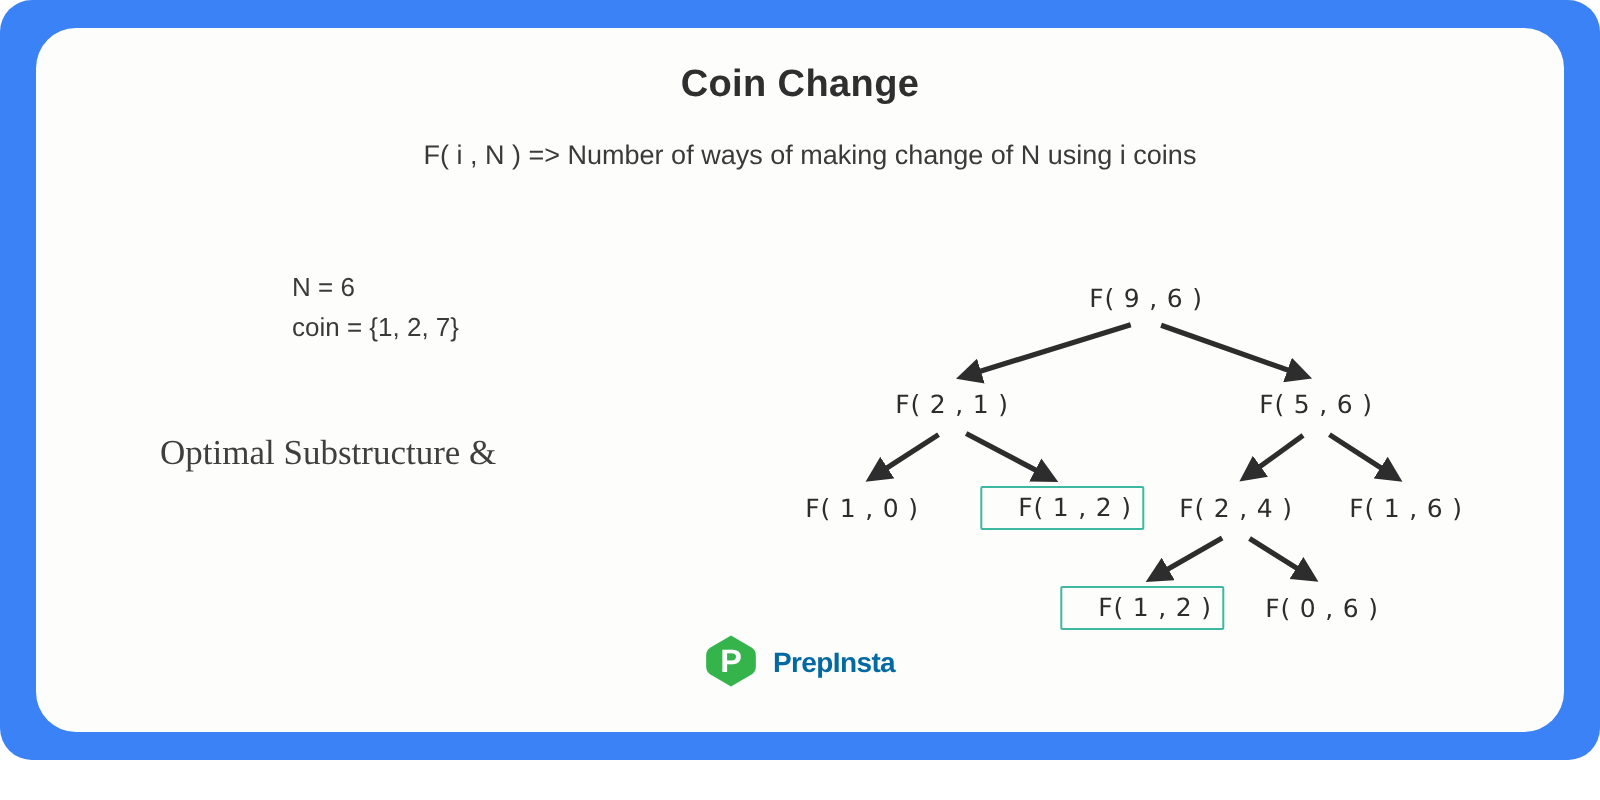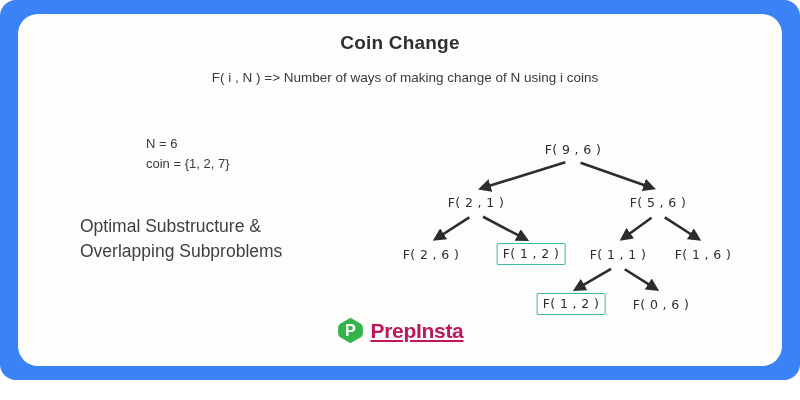--- a/index.html
+++ b/index.html
@@ -42,74 +42,74 @@
   
   #params {
     position:absolute; left:128px; top:120px;
     font-size:13px; color:#3a3a3a; line-height:1.55;
   }
   #concept {
     position:absolute; left:62px; top:200px;
     width:300px;
     font-size:17.5px; color:#3f3f3f;
     line-height:1.42;
+    font-family:Liberation Serif, serif;
   }
 
   
   #tree {
     position:absolute;
     left:355px; top:110px;
     width:410px; height:210px;
   }
   #tree svg { position:absolute; left:0; top:0; }
   .node {
     position:absolute;
     font-family:"DejaVu Sans", sans-serif;
     font-size:12.5px;
     color:#2d2d2d;
     white-space:nowrap;
     transform:translate(-50%, -50%);
     letter-spacing:.4px;
   }
   .node.boxed {
     border:1.6px solid #3cb9a0;
-    padding:2px 5px 3px 5px;
+    padding:2px 5px 3px 18px;
     border-radius:1px;
     background:#fdfdfc;
   }
 
   
   #logo {
     position:absolute; left:0; right:0; bottom:22px;
     display:flex; align-items:center; justify-content:center;
     gap:7px;
   }
   #logo-mark { width:27px; height:27px; display:block; }
   #logo-text {
-    font-size:21px; font-weight:bold;
-    color:#be185d; letter-spacing:-.3px;text-decoration:underline;
+    font-size:14px; font-weight:bold;
+    color:#0369a1; letter-spacing:-.3px;
   }
 </style>
 </head>
 <body>
 
 <div id="frame" style="background: rgb(59, 130, 246);">
   <div id="card" style="background: rgb(253, 253, 252);">
 
     <div id="title">Coin Change</div>
     <div id="subtitle">F( i , N ) =&gt; Number of ways of making change of N using i coins</div>
 
     <div id="params">
       <div>N = 6</div>
       <div>coin = {1, 2, 7}</div>
     </div>
 
     <div id="concept">
       <div>Optimal Substructure &amp;</div>
-      <div>Overlapping Subproblems</div>
     </div>
 
     <div id="tree">
       <svg id="tree-edges" width="410" height="210">
           <defs>
             <marker id="ah" viewBox="0 0 10 10" refX="7" refY="5" markerWidth="5" markerHeight="5" orient="auto-start-reverse">
               <path d="M 0 0 L 10 5 L 0 10 z" fill="#2d2d2d"></path>
             </marker>
           </defs>
           <line x1="192.35718316708252" y1="38.36375778337654" x2="108.73211262468811" y2="64.2271816624676" stroke="#2d2d2d" stroke-width="2.6" marker-end="url(#ah)"></line>
@@ -118,23 +118,23 @@
           <line x1="110.07655280388238" y1="92.73127329659252" x2="152.6925853970882" y2="115.20154502755561" stroke="#2d2d2d" stroke-width="2.6" marker-end="url(#ah)"></line>
           <line x1="278.5231164528449" y1="93.69574057168745" x2="249.85766266036632" y2="114.47819457123441" stroke="#2d2d2d" stroke-width="2.6" marker-end="url(#ah)"></line>
           <line x1="291.72456828074905" y1="93.33361066981607" x2="324.9565737894382" y2="114.74979199763796" stroke="#2d2d2d" stroke-width="2.6" marker-end="url(#ah)"></line>
           <line x1="238.06315566023386" y1="144.9849956845465" x2="203.2026332548246" y2="165.0112532365901" stroke="#2d2d2d" stroke-width="2.6" marker-end="url(#ah)"></line>
           <line x1="251.77511991082454" y1="145.25414506028517" x2="282.9186600668816" y2="164.80939120478612" stroke="#2d2d2d" stroke-width="2.6" marker-end="url(#ah)"></line>
         </svg>
       <div id="tree-nodes">
           <div class="node" style="left: 200px; top: 25px;">F( 9 , 6 )</div>
           <div class="node" style="left: 103px; top: 78px;">F( 2 , 1 )</div>
           <div class="node" style="left: 285px; top: 78px;">F( 5 , 6 )</div>
-          <div class="node" style="left: 58px; top: 130px;">F( 2 , 6 )</div>
+          <div class="node" style="left: 58px; top: 130px;">F( 1 , 0 )</div>
           <div class="node boxed" style="left: 158px; top: 130px; border-color: rgb(60, 185, 160);">F( 1 , 2 )</div>
-          <div class="node" style="left: 245px; top: 130px;">F( 1 , 1 )</div>
+          <div class="node" style="left: 245px; top: 130px;">F( 2 , 4 )</div>
           <div class="node" style="left: 330px; top: 130px;">F( 1 , 6 )</div>
           <div class="node boxed" style="left: 198px; top: 180px; border-color: rgb(60, 185, 160);">F( 1 , 2 )</div>
           <div class="node" style="left: 288px; top: 180px;">F( 0 , 6 )</div>
         </div>
     </div>
 
     <div id="logo">
       <svg id="logo-mark" viewBox="0 0 100 100">
         <path id="logo-hex" d="M50 3 L88 25 Q96 30 96 40 L96 60 Q96 70 88 75 L50 97 L12 75 Q4 70 4 60 L4 40 Q4 30 12 25 Z" fill="#35b44b"></path>
         <text id="logo-letter" x="50" y="70" text-anchor="middle" font-family="Liberation Sans, sans-serif" font-size="60" font-weight="bold" fill="#ffffff">P</text>

